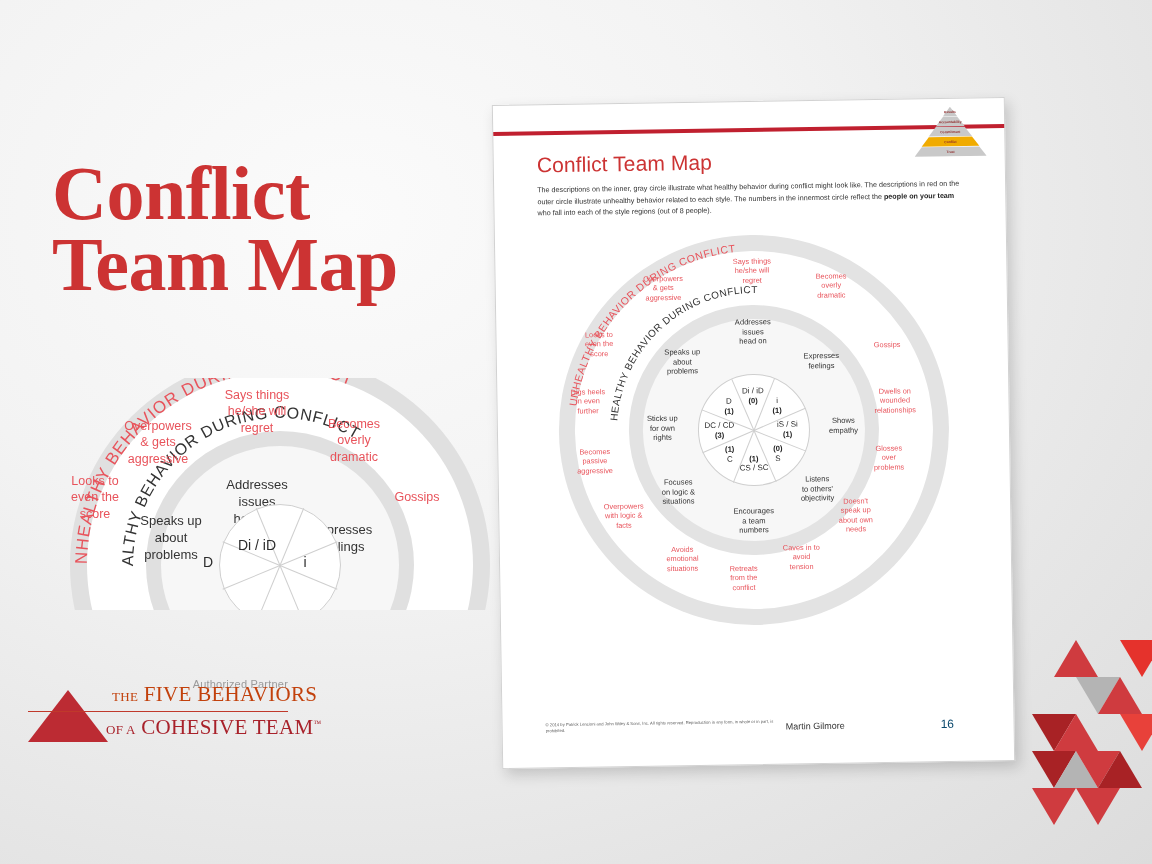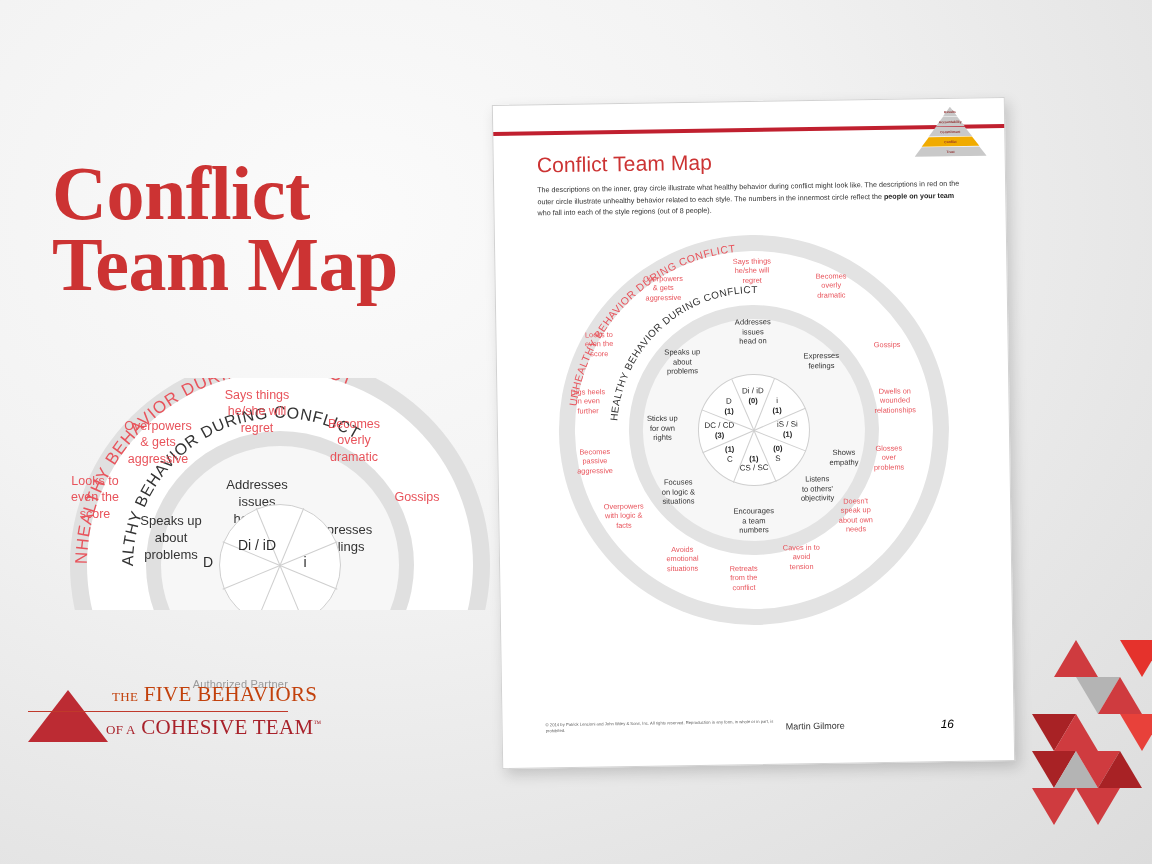--- a/index.html
+++ b/index.html
@@ -82,21 +82,21 @@
     position:absolute;left:43px;top:79px;width:424px;
     font-size:7.2px;line-height:1.62;color:#333333;
   }
   #doc-intro b{font-weight:bold;color:#1d1d1d;}
 
   #doc-copyright{
     position:absolute;left:43px;top:617px;width:230px;
     font-size:4.2px;line-height:1.5;color:#5d5d5d;
   }
   #doc-author{position:absolute;left:283px;top:620px;font-size:9px;color:#333;}
-  #doc-pagenum{position:absolute;left:438px;top:618px;font-size:12px;color:#000000;font-style:italic;}
+  #doc-pagenum{position:absolute;left:438px;top:618px;font-size:12px;color:#0c4a6e;}
 
   
   #circle-map{position:absolute;left:50%;top:133px;transform:translateX(-50%);width:390px;height:390px;}
   .ring{position:absolute;border-radius:50%;left:50%;top:50%;transform:translate(-50%,-50%);}
   .ring-outer-band{width:390px;height:390px;background:#e3e3e3;}
   .ring-outer-in{width:358px;height:358px;background:#ffffff;}
   .ring-mid-band{width:250px;height:250px;background:#e3e3e3;}
   .ring-mid-in{width:222px;height:222px;background:#f7f7f7;}
   .ring-core{width:112px;height:112px;background:#ffffff;border:1px solid #cfcfcf;box-sizing:border-box;}
 
@@ -283,21 +283,21 @@
       <div id="inner-lbls">
           <div class="lbl dark" style="left: 196px; top: 97px;">
             <div>Addresses</div>
             <div>issues</div>
             <div>head on</div>
           </div>
           <div class="lbl dark" style="left: 264px; top: 127px;">
             <div>Expresses</div>
             <div>feelings</div>
           </div>
-          <div class="lbl dark" style="left: 285px; top: 192px; margin-top: 32px;">
+          <div class="lbl dark" style="left: 285px; top: 192px;">
             <div>Shows</div>
             <div>empathy</div>
           </div>
           <div class="lbl dark" style="left: 258px; top: 255px;">
             <div>Listens</div>
             <div>to others'</div>
             <div>objectivity</div>
           </div>
           <div class="lbl dark" style="left: 194px; top: 286px;">
             <div>Encourages</div>

